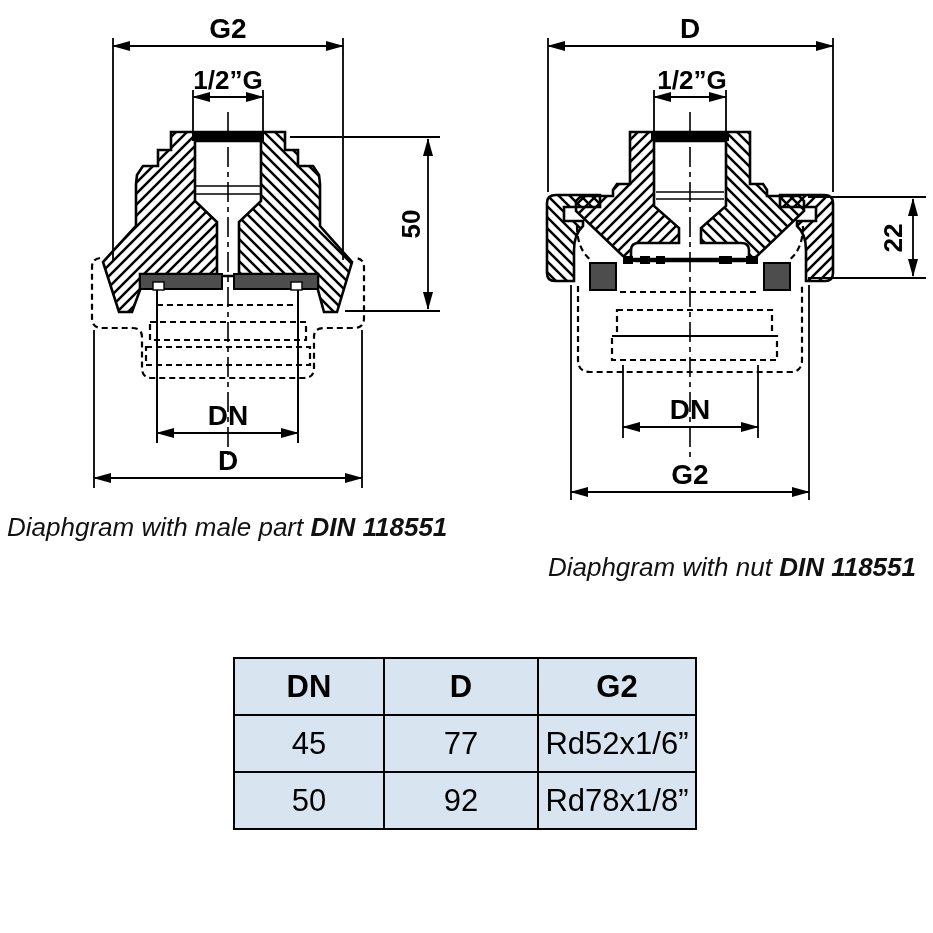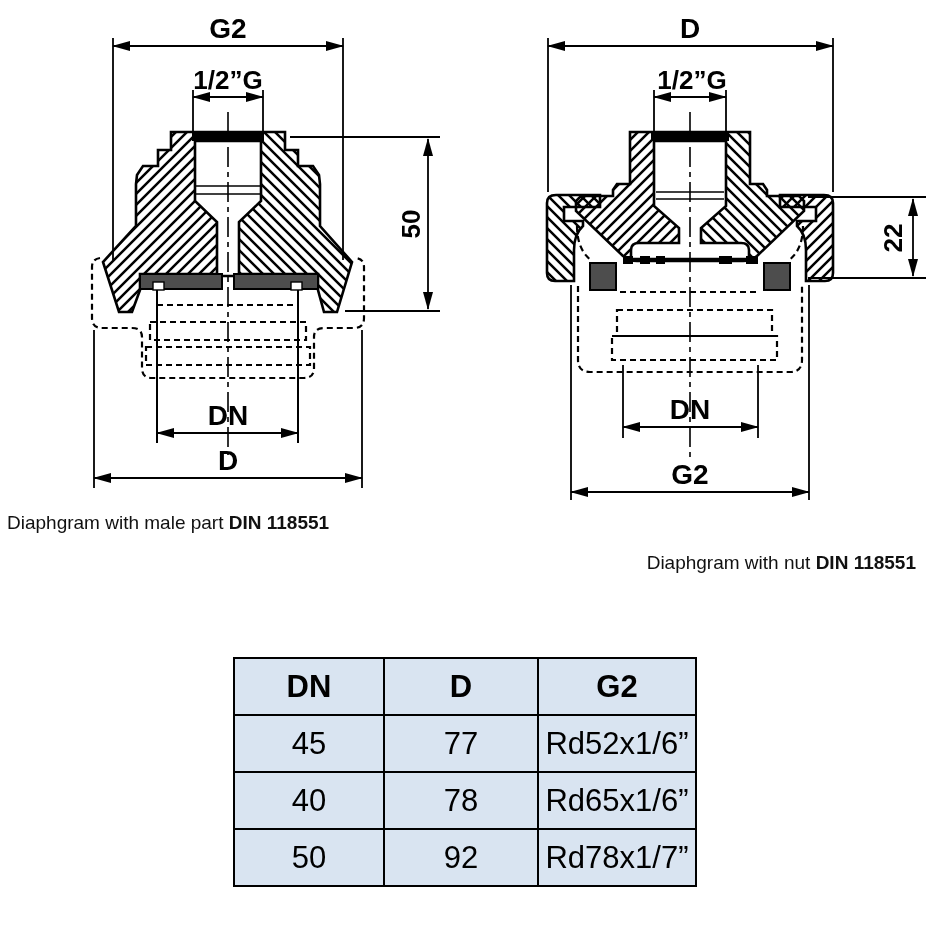--- a/index.html
+++ b/index.html
@@ -9,21 +9,22 @@
     font-family:"Liberation Sans",sans-serif;
     position:relative;
     overflow:hidden;
   }
   #stage{position:absolute;inset:0;}
   svg text{font-family:"Liberation Sans",sans-serif;}
   .dimlabel{font-weight:bold;font-size:28px;fill:#000;}
   .dimlabel-sm{font-weight:bold;font-size:26px;fill:#000;}
   .caption{
     position:absolute;
-    font-size:19px;
+    font-style:italic;
+    font-size:26px;
     color:#111;
     white-space:nowrap;
   }
   .caption .code{font-weight:bold;}
   #caption-left{left:7px;top:512px;}
   #caption-right{right:17px;top:552px;}
   table.spec{
     position:absolute;left:233px;top:657px;
     border-collapse:collapse;
     background:#d9e4f1;
@@ -244,25 +245,20 @@
       <th>G2</th>
     </tr>
   </thead>
   <tbody>
     <tr>
       <td>45</td>
       <td>77</td>
       <td>Rd52x1/6”</td>
     </tr>
     <tr>
-      <td>40</td>
-      <td>78</td>
-      <td>Rd65x1/6”</td>
-    </tr>
-    <tr>
       <td>50</td>
       <td>92</td>
-      <td>Rd78x1/7”</td>
+      <td>Rd78x1/8”</td>
     </tr>
   </tbody>
 </table>
 
 </div>
 
 </body></html>

